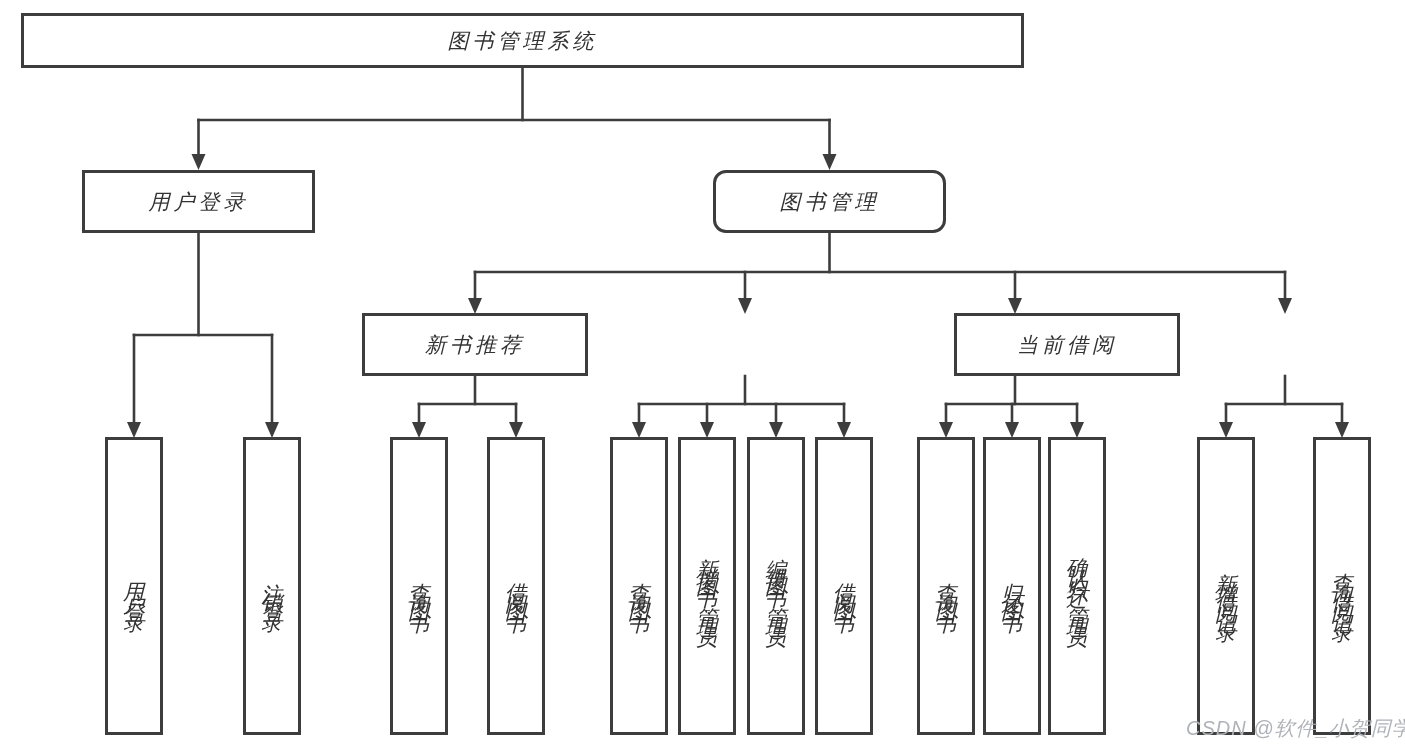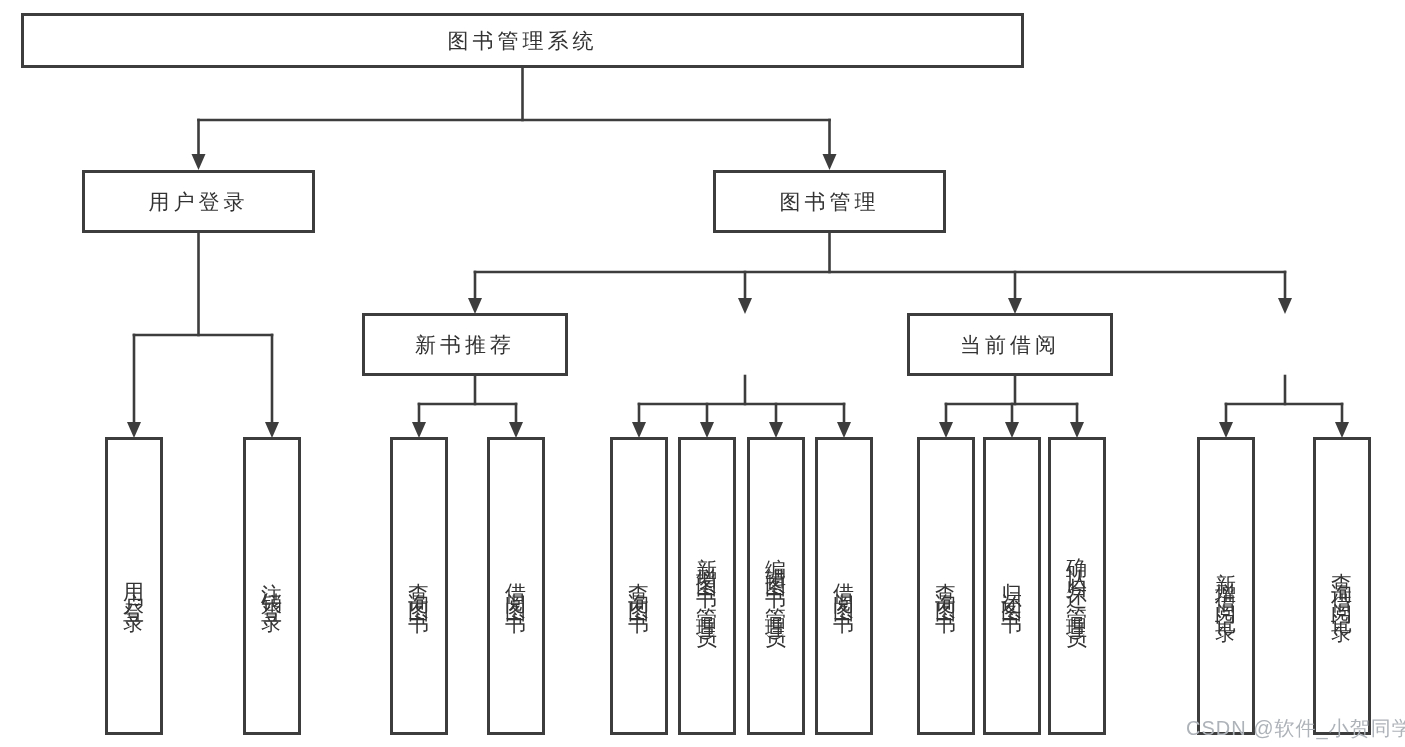--- a/index.html
+++ b/index.html
@@ -3,20 +3,21 @@
 <meta charset="utf-8">
 <style>
   html, body { margin: 0; padding: 0; background: #ffffff; }
   #stage {
     position: relative;
     width: 1405px;
     height: 747px;
     background: #ffffff;
     font-family: "Liberation Sans", sans-serif;
     overflow: hidden;
+    font-style: italic;
   }
   #connectors {
     position: absolute;
     left: 0; top: 0;
     width: 1405px; height: 747px;
   }
   #connectors line { stroke: #3d3d3d; stroke-width: 2.6; stroke-linecap: square; }
   #connectors polygon { fill: #3d3d3d; }
   .box {
     position: absolute;
@@ -38,21 +39,21 @@
     writing-mode: vertical-rl;
     text-orientation: mixed;
     font-size: 21px;
     letter-spacing: 10px;
     line-height: 1;
     color: #333333;
     white-space: nowrap;
   }
   .root-box  { left: 21px;  top: 13px;  width: 1003px; height: 55px; }
   .lvl2-box  { top: 170px; width: 233px; height: 63px; }
-  .lvl3-box  { top: 313px; width: 206px; height: 63px; }
+  .lvl3-box  { top: 313px; width: 226px; height: 63px; }
   .leaf-box  { top: 437px; width: 58px;  height: 298px; }
   #watermark {
     position: absolute;
     top: 715px;
     left: 1186px;
     font-size: 20px;
     color: #aeb3b9;
     letter-spacing: 1px;
     white-space: nowrap;
     z-index: 5;
@@ -125,28 +126,28 @@
     <polygon points="1342,438 1335,422 1349,422"></polygon>
   </svg>
 
   <div class="box root-box">
     <span class="h-label">图书管理系统</span>
   </div>
 
   <div class="box lvl2-box" style="left:82px;">
     <span class="h-label">用户登录</span>
   </div>
-  <div class="box lvl2-box" style="left:713px;">
+  <div class="box lvl2-box" style="left:713px;border-radius:13px;">
     <span class="h-label">图书管理</span>
   </div>
 
   <div class="box lvl3-box" style="left:362px;">
     <span class="h-label">新书推荐</span>
   </div>
-  <div class="box lvl3-box" style="left:907px;align-items:center;">
+  <div class="box lvl3-box" style="left:954px;align-items:center;">
     <span class="h-label">当前借阅</span>
   </div>
 
   <div class="box leaf-box" style="left:105px;">
     <span class="v-label">用户登录</span>
   </div>
   <div class="box leaf-box" style="left:243px;">
     <span class="v-label">注销登录</span>
   </div>
 

